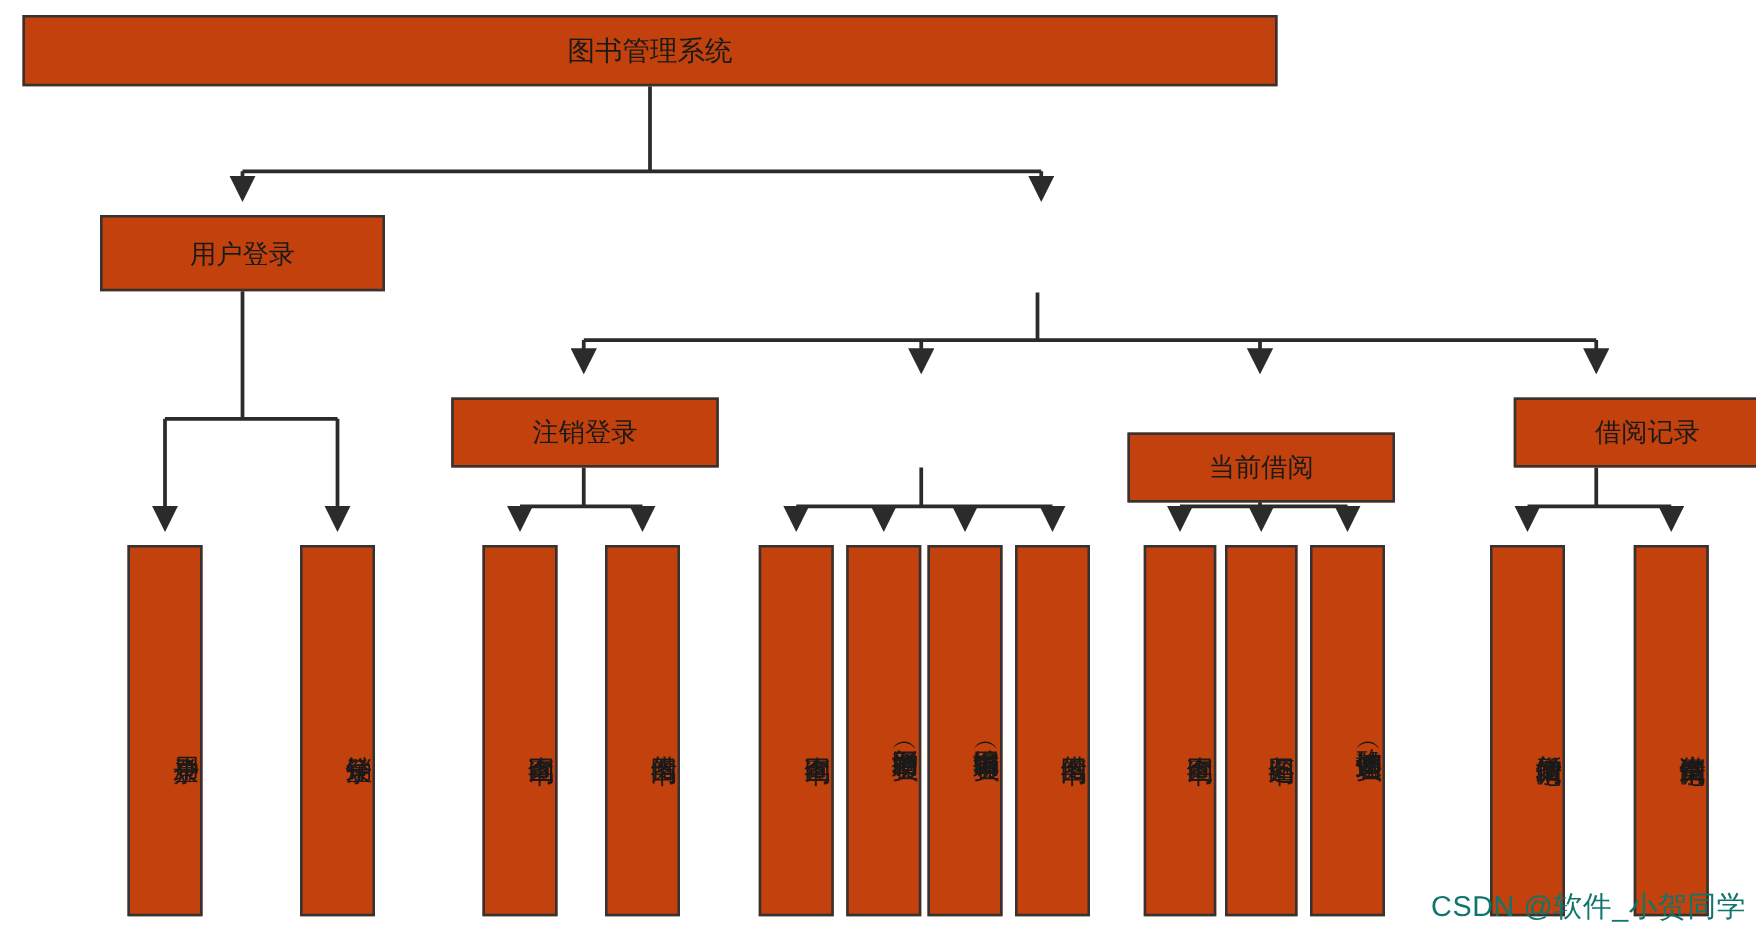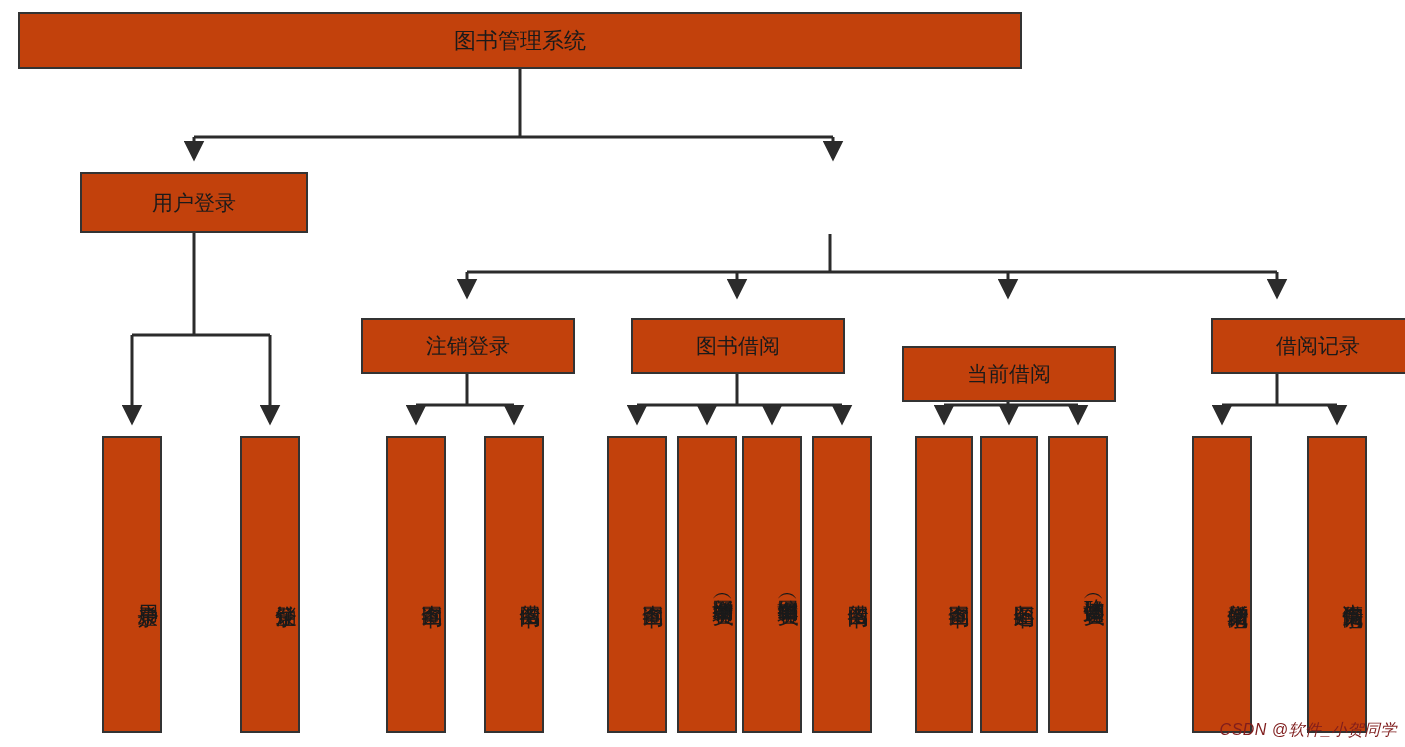--- a/index.html
+++ b/index.html
@@ -56,25 +56,24 @@
     padding-top: 10px;
   }
   .leaf-tall {
     align-items: flex-start;
     padding-top: 4px;
   }
   .watermark {
     position: absolute;
     right: 8px;
     bottom: 6px;
-    font-size: 16px;
-    color: #7f1d1d;
+    font-size: 23px;
+    color: #0f766e;
     letter-spacing: 0.5px;
     white-space: nowrap;
-    font-style: italic;
   }
 </style>
 </head>
 <body>
 
 <div id="canvas">
 
   <svg class="connectors" viewBox="0 0 1405 747">
     <defs>
       <marker id="arrow" viewBox="0 0 12 12" refX="10" refY="6" markerWidth="7" markerHeight="7" orient="auto-start-reverse">
@@ -129,23 +128,20 @@
     <span>图书管理系统</span>
   </div>
 
   <div class="node node-l2" style="left:80px; top:172px; width:228px; height:61px;">
     <span>用户登录</span>
   </div>
 
   <div class="node node-l3" style="left:361px; top:318px; width:214px; height:56px;">
     <span>注销登录</span>
   </div>
-  <div class="node node-l3" style="left:631px; top:318px; width:214px; height:56px;">
-    <span>图书借阅</span>
-  </div>
   <div class="node node-l3" style="left:902px; top:318px; width:214px; height:56px;margin-top:28px;">
     <span>当前借阅</span>
   </div>
   <div class="node node-l3" style="left:1170px; top:318px; width:214px; height:56px;margin-left:41px;">
     <span>借阅记录</span>
   </div>
 
   <div class="node node-leaf" style="left:102px; top:436px; width:60px; height:297px;">
     <span>用户登录</span>
   </div>

